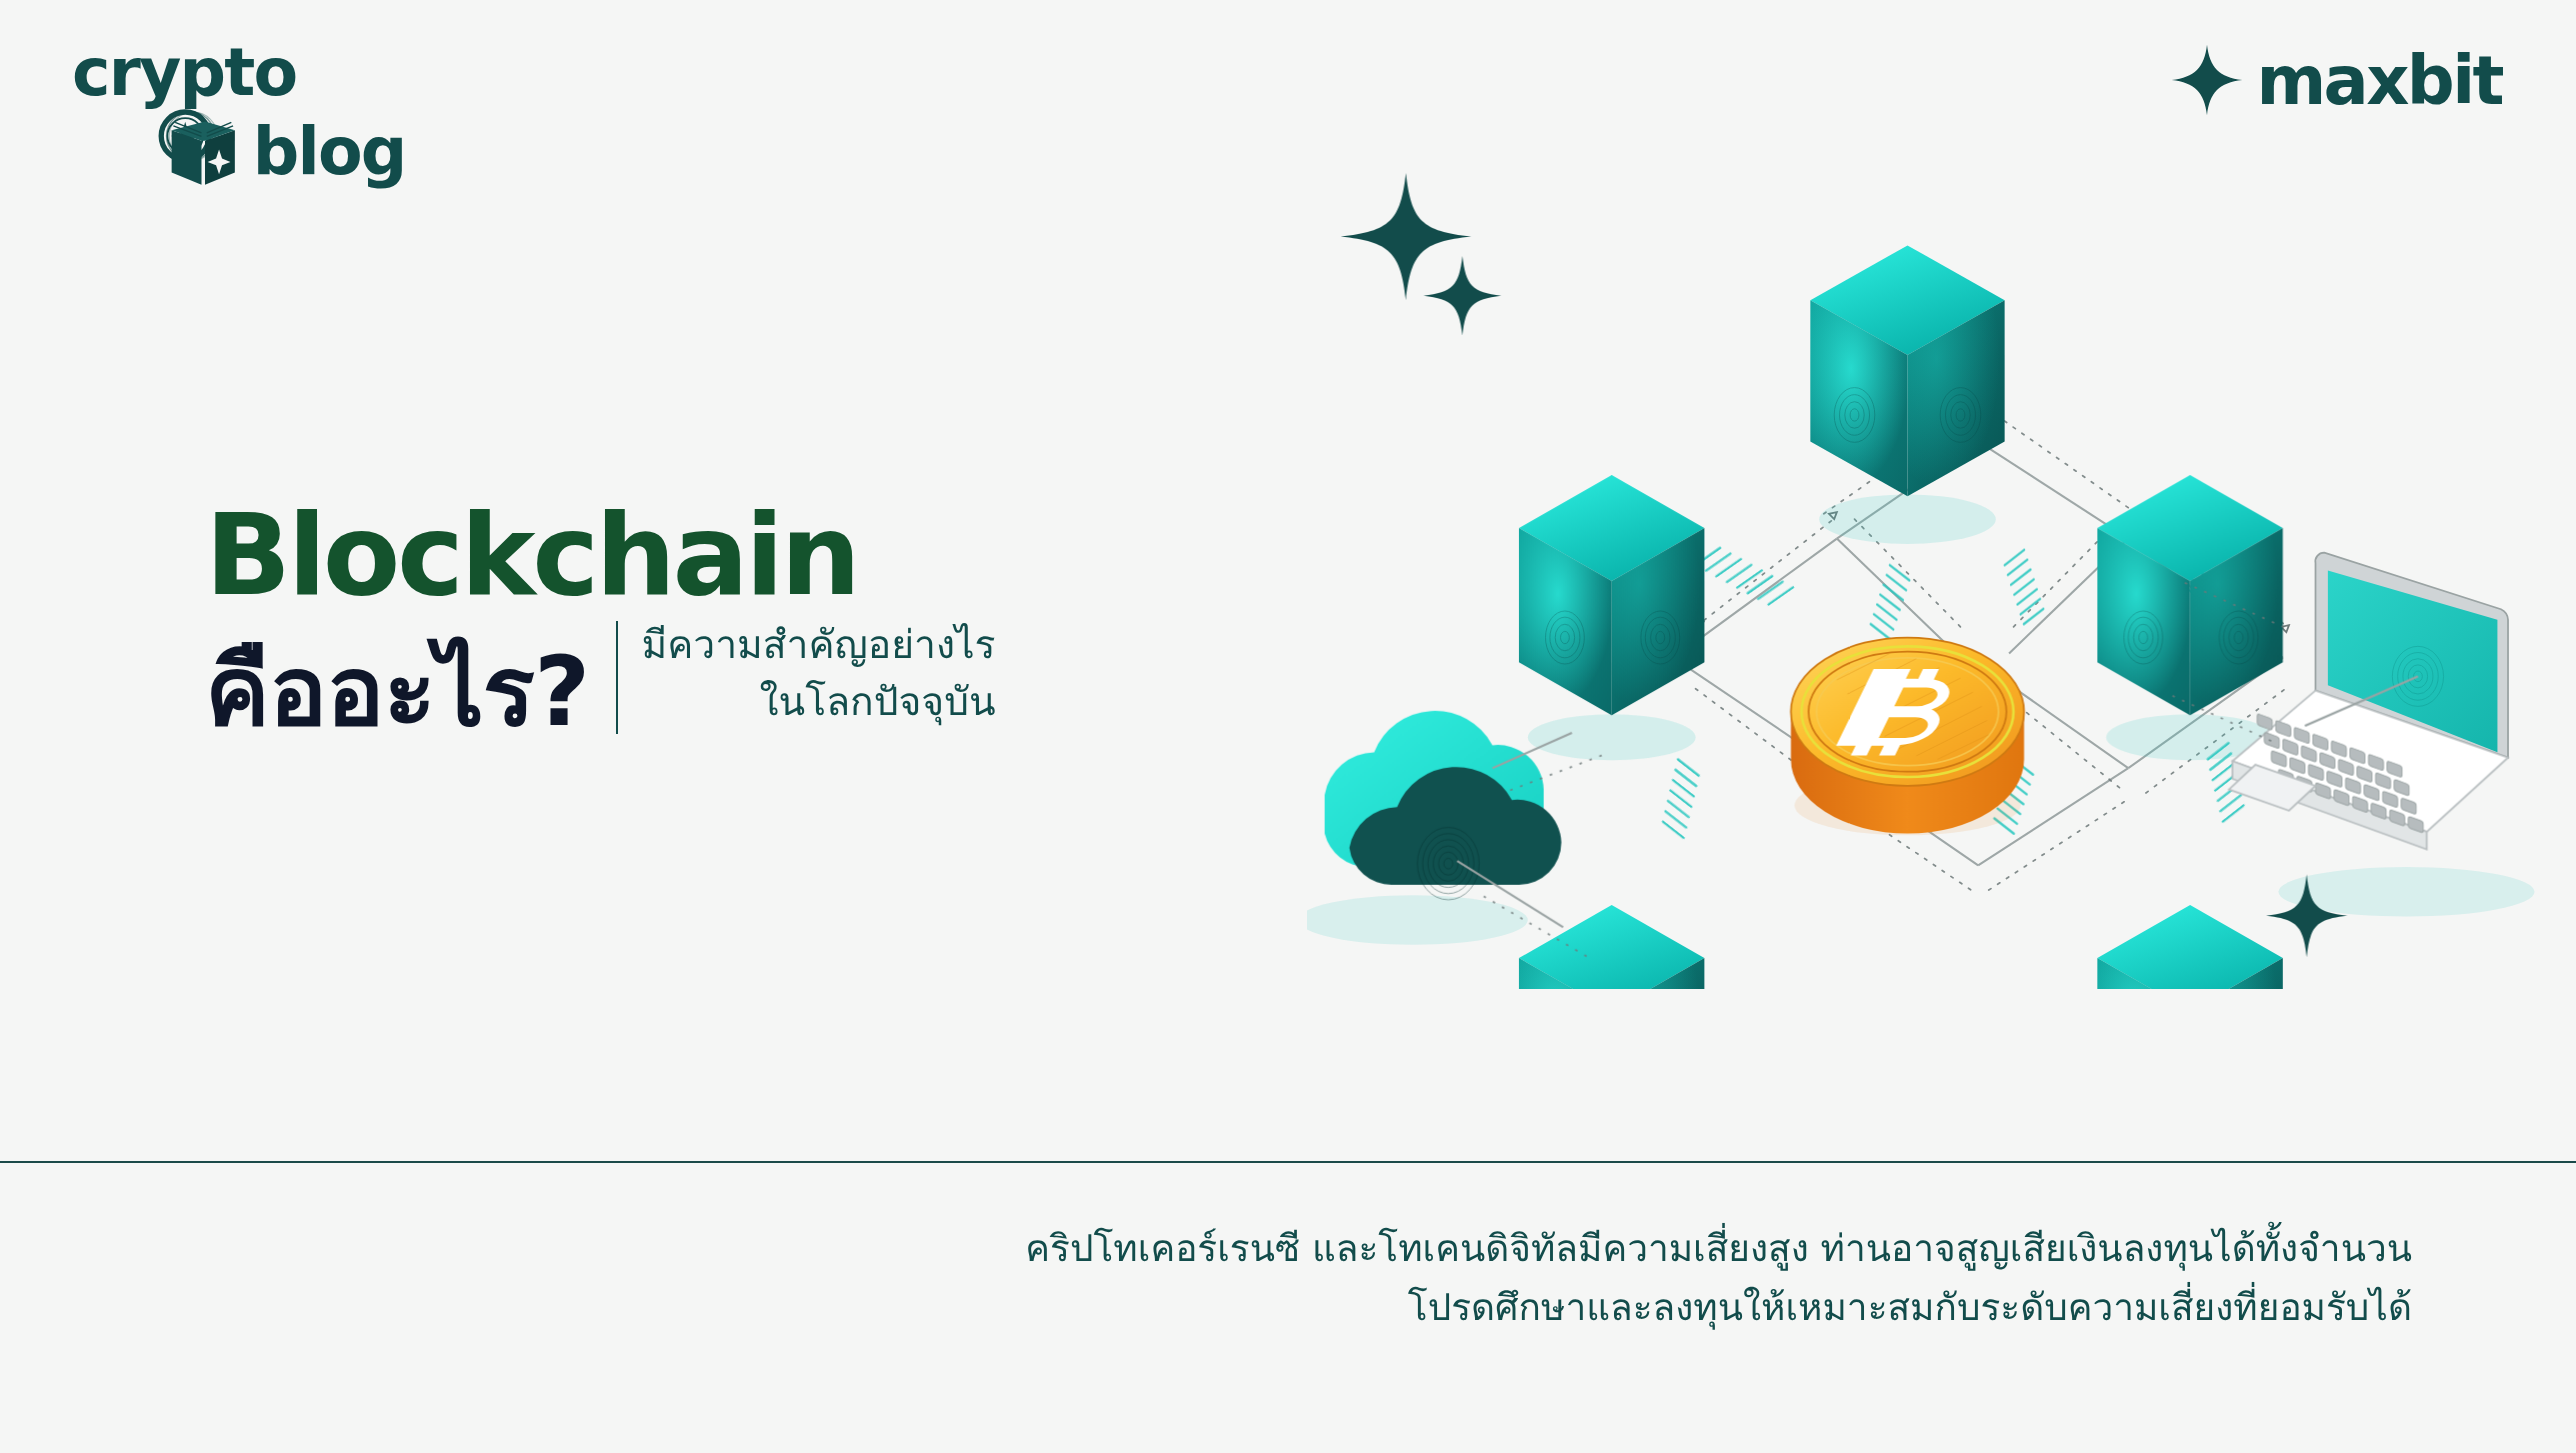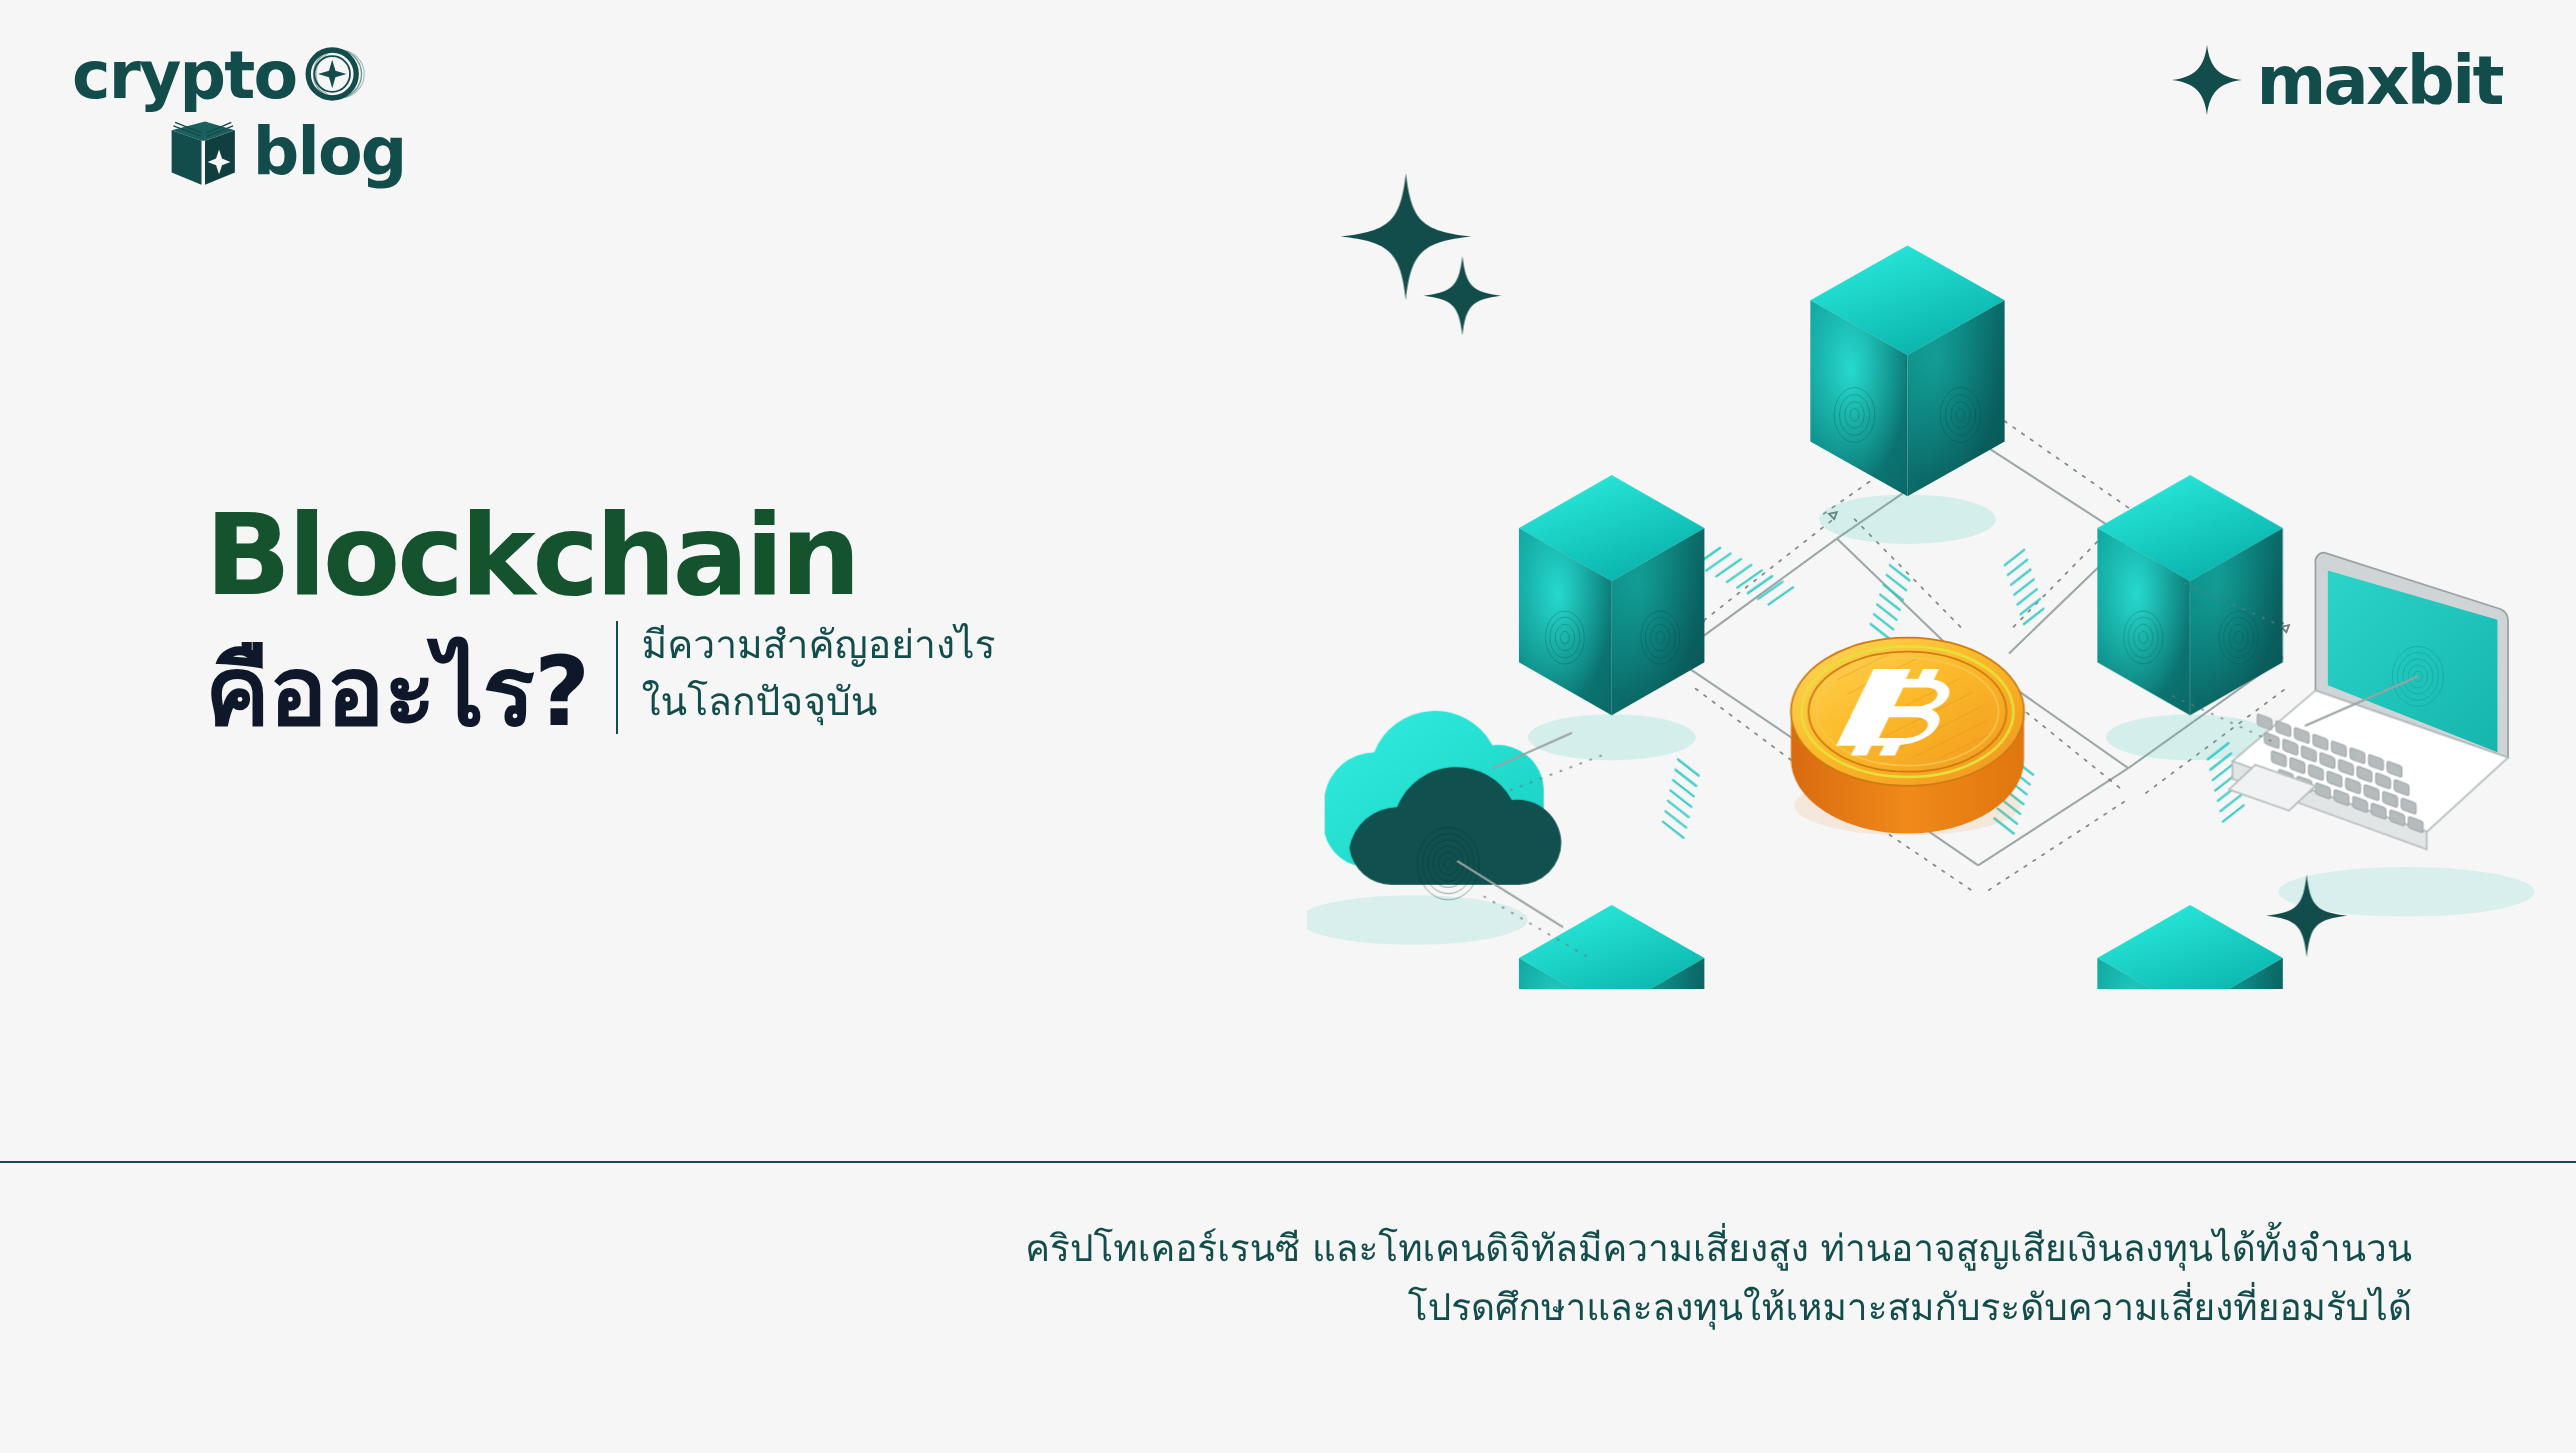--- a/index.html
+++ b/index.html
@@ -9,21 +9,21 @@
     font-family:"Liberation Sans", sans-serif;
     position:relative; overflow:hidden;
     background:#f5f6f5;
   }
 
   
   #brand-logo{
     position:absolute; left:72px; top:42px;
     width:371px; height:141px;
   }
-  #brand-logo .row1{ position:absolute; left:0; top:0; display:flex; align-items:center; }
+  #brand-logo .row1{ position:absolute; left:0; top:0; display:flex; align-items:center;flex-direction:column; }
   #brand-logo .row2{ position:absolute; left:94px; top:69px; display:flex; align-items:center; }
   #brand-logo .word{
     font-family:"DejaVu Sans", sans-serif;
     font-size:65px; font-weight:700; letter-spacing:-1.8px;
     color:#124c4b; line-height:.95;
   }
   #coin-badge{ margin-left:5.3px; }
   #book-badge{ margin-right:8.8px; }
 
   
@@ -53,20 +53,21 @@
     font-family:"DejaVu Sans", sans-serif;
     font-size:97px; font-weight:700; letter-spacing:-0.9px;
     color:#0f172a; line-height:1.05; white-space:nowrap;
   }
   #subtitle-divider{
     width:2.6px; background:#124c4b;
     height:113px; margin:0 23px 8.8px 26.5px; flex:none;
   }
   #subtitle-lines{
     padding-bottom:12.4px;
+    text-align:right;
   }
   #subtitle-lines div{
     font-family:"DejaVu Sans", sans-serif;
     font-size:39px; font-weight:400; color:#124c4b;
     line-height:1.45; white-space:nowrap;
   }
 
   
   #illustration{
     position:absolute; left:1307px; top:150px;

